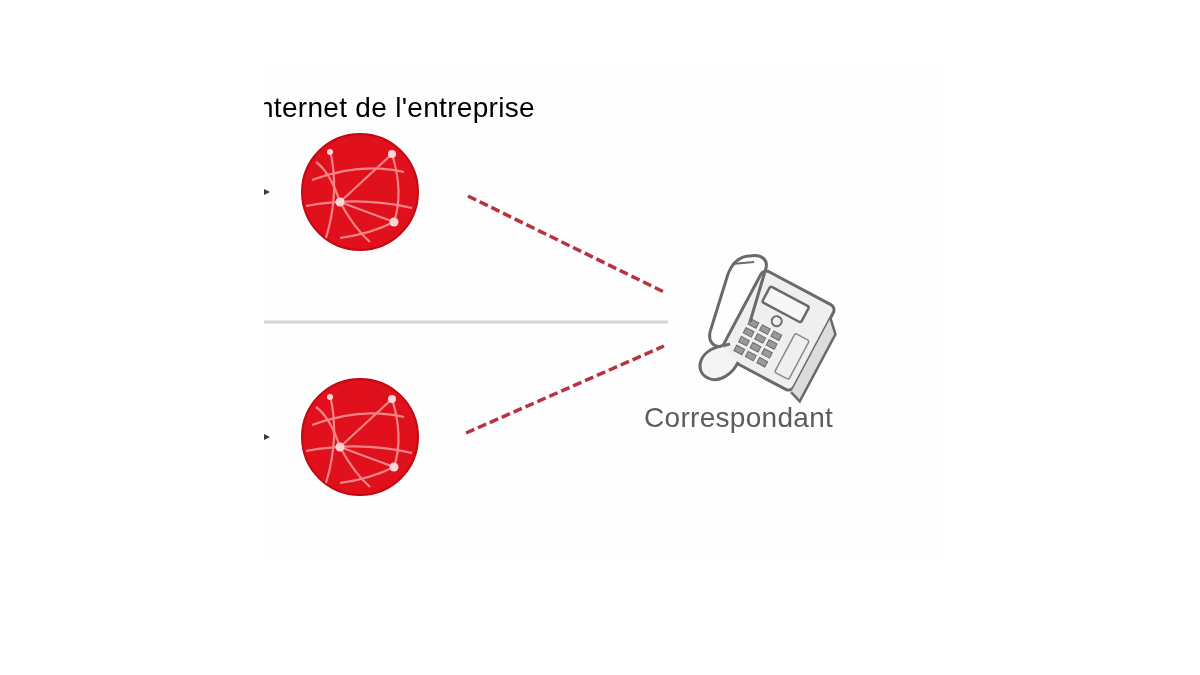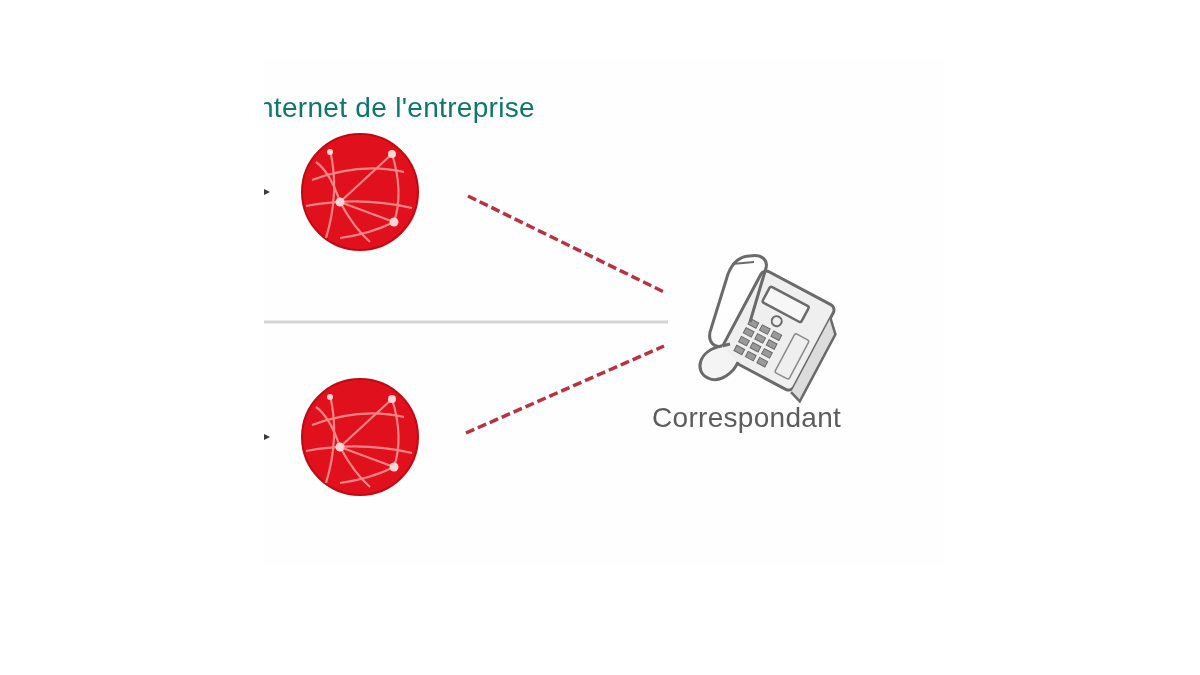--- a/index.html
+++ b/index.html
@@ -27,28 +27,28 @@
     }
     .label {
       position: absolute;
       font-family: "Liberation Sans", sans-serif;
       font-size: 28px;
       letter-spacing: 0.3px;
       white-space: nowrap;
       filter: blur(0.5px);
     }
     .label-red {
-      color: #0f766e;
+      color: #000000;
     }
     .label-gray {
       color: #5c5c5c;
     }
     #label-top { left: -6px; top: 30px; }
     #label-bottom { left: -6px; top: 442px; }
-    #label-phone { left: 388px; top: 340px; }
+    #label-phone { left: 380px; top: 340px; }
     svg.overlay {
       position: absolute;
       left: 0;
       top: 0;
       filter: blur(0.6px);
     }
   </style>
 </head>
 <body>
 

